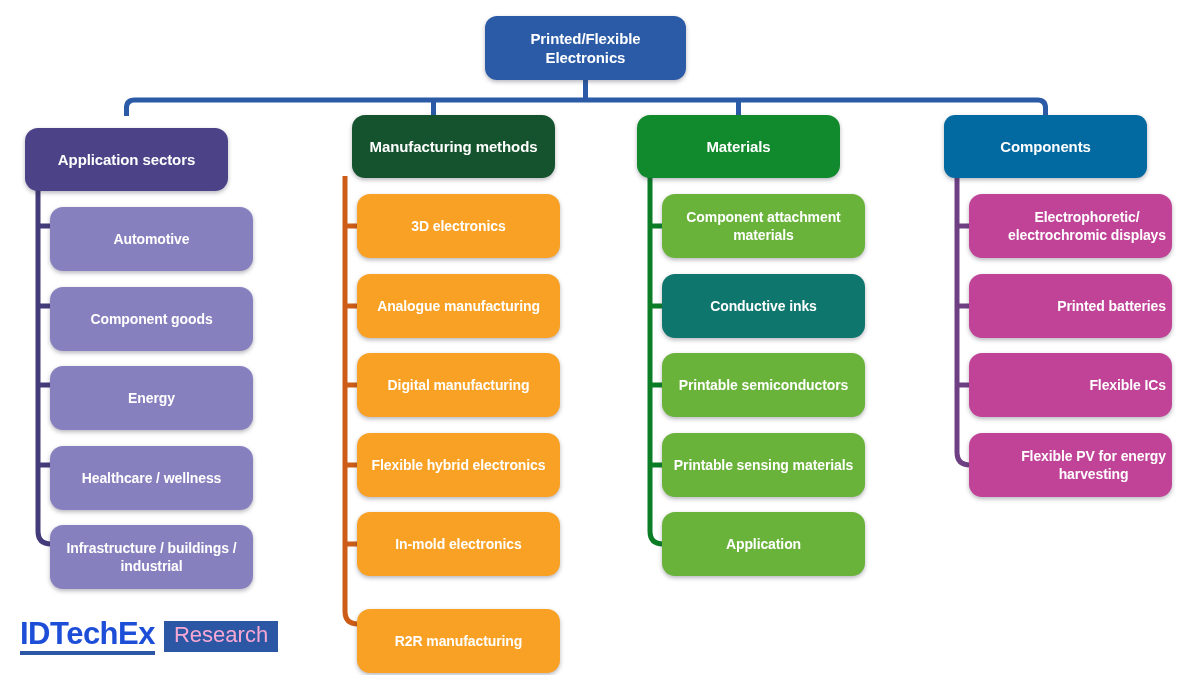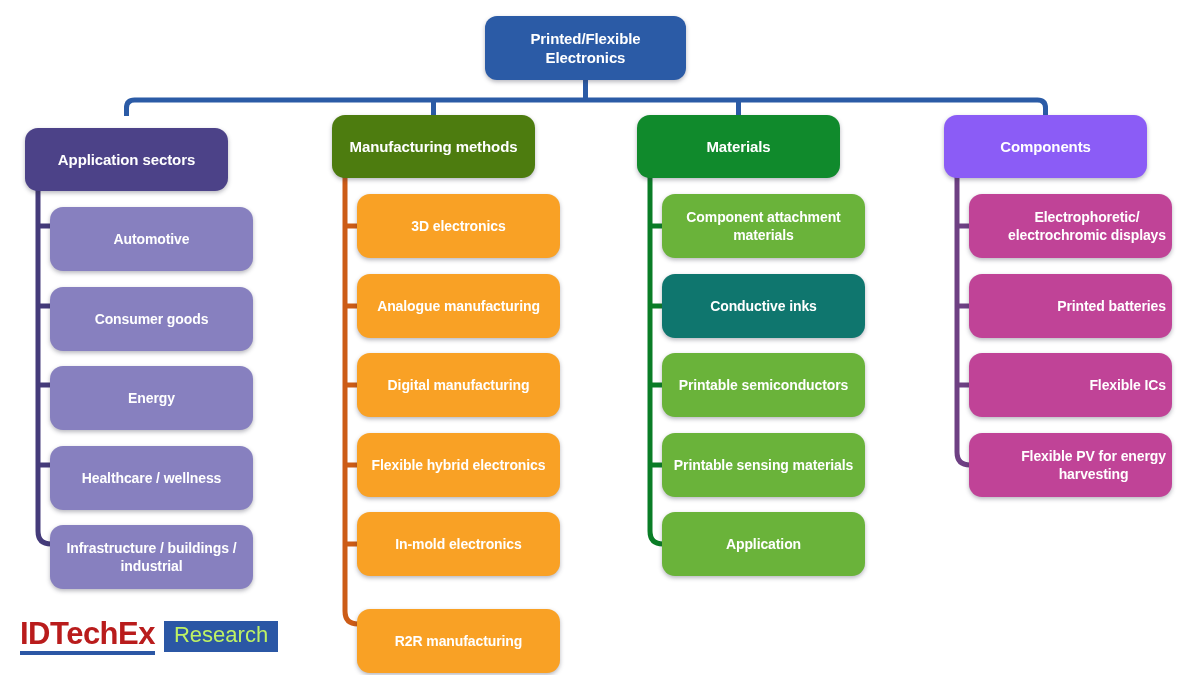--- a/index.html
+++ b/index.html
@@ -45,30 +45,30 @@
   .c0 { left: 25px; margin-top: 13px; }  .c1 { left: 332px; }  .c2 { left: 637px; }  .c3 { left: 944px; }
   .ch.c0 { left: 50px; } .ch.c1 { left: 357px; } .ch.c2 { left: 662px; } .ch.c3 { left: 969px; justify-content: flex-end; }
   .ch { width: 203px; height: 64px; }
   .r0 { top: 194px; } .r1 { top: 274px; } .r2 { top: 353px; }
   .r3 { top: 433px; } .r4 { top: 512px; } .r5 { top: 609px; }
 
   .logo { position: absolute; left: 20px; top: 618px; display: flex; align-items: flex-start; }
   .logo-brand {
     font-size: 31px;
     font-weight: 700;
-    color: #b91c1c;
+    color: #1d4ed8;
     letter-spacing: -0.5px;
     border-bottom: 4px solid #2b57a5;
     padding-bottom: 2px;
     line-height: 1.0;
   }
   .logo-badge {
     margin-left: 9px;
     margin-top: 3px;
-    color: #bef264;
+    color: #f9a8d4;
     font-size: 22px;
     font-weight: 400;
     padding: 3px 10px 6px 10px;
     line-height: 1.0;
   }
 </style>
 </head>
 <body>
 
 <div class="canvas">
@@ -86,34 +86,34 @@
 Electronics</span>
   </div>
 
   <div class="node hdr c0" style="background-color: rgb(76, 66, 136);">
     <span class="label">Application sectors</span>
   </div>
   <div class="node ch c0 r0" style="background-color: rgb(135, 128, 191);">
     <span class="label">Automotive</span>
   </div>
   <div class="node ch c0 r1" style="background-color: rgb(135, 128, 191);">
-    <span class="label">Consumer goods</span>
+    <span class="label">Component goods</span>
   </div>
   <div class="node ch c0 r2" style="background-color: rgb(135, 128, 191);">
     <span class="label">Energy</span>
   </div>
   <div class="node ch c0 r3" style="background-color: rgb(135, 128, 191);">
     <span class="label">Healthcare / wellness</span>
   </div>
   <div class="node ch c0 r4" style="background-color: rgb(135, 128, 191);">
     <span class="label">Infrastructure / buildings /
 industrial</span>
   </div>
 
-  <div class="node hdr c1" style="background-color: #4d7c0f;">
+  <div class="node hdr c1" style="background-color: #14532d; margin-left: 20px;">
     <span class="label">Manufacturing methods</span>
   </div>
   <div class="node ch c1 r0" style="background-color: rgb(249, 161, 37);">
     <span class="label">3D electronics</span>
   </div>
   <div class="node ch c1 r1" style="background-color: rgb(249, 161, 37);">
     <span class="label">Analogue manufacturing</span>
   </div>
   <div class="node ch c1 r2" style="background-color: rgb(249, 161, 37);">
     <span class="label">Digital manufacturing</span>
@@ -141,21 +141,21 @@
   <div class="node ch c2 r2" style="background-color: rgb(106, 179, 58);">
     <span class="label">Printable semiconductors</span>
   </div>
   <div class="node ch c2 r3" style="background-color: rgb(106, 179, 58);">
     <span class="label">Printable sensing materials</span>
   </div>
   <div class="node ch c2 r4" style="background-color: rgb(106, 179, 58);">
     <span class="label">Application</span>
   </div>
 
-  <div class="node hdr c3" style="background-color: #8b5cf6;">
+  <div class="node hdr c3" style="background-color: #0369a1; border-radius: 11px;">
     <span class="label">Components</span>
   </div>
   <div class="node ch c3 r0" style="background-color: rgb(192, 67, 151);">
     <span class="label">Electrophoretic/
 electrochromic displays</span>
   </div>
   <div class="node ch c3 r1" style="background-color: rgb(192, 67, 151);">
     <span class="label">Printed batteries</span>
   </div>
   <div class="node ch c3 r2" style="background-color: rgb(192, 67, 151);">

